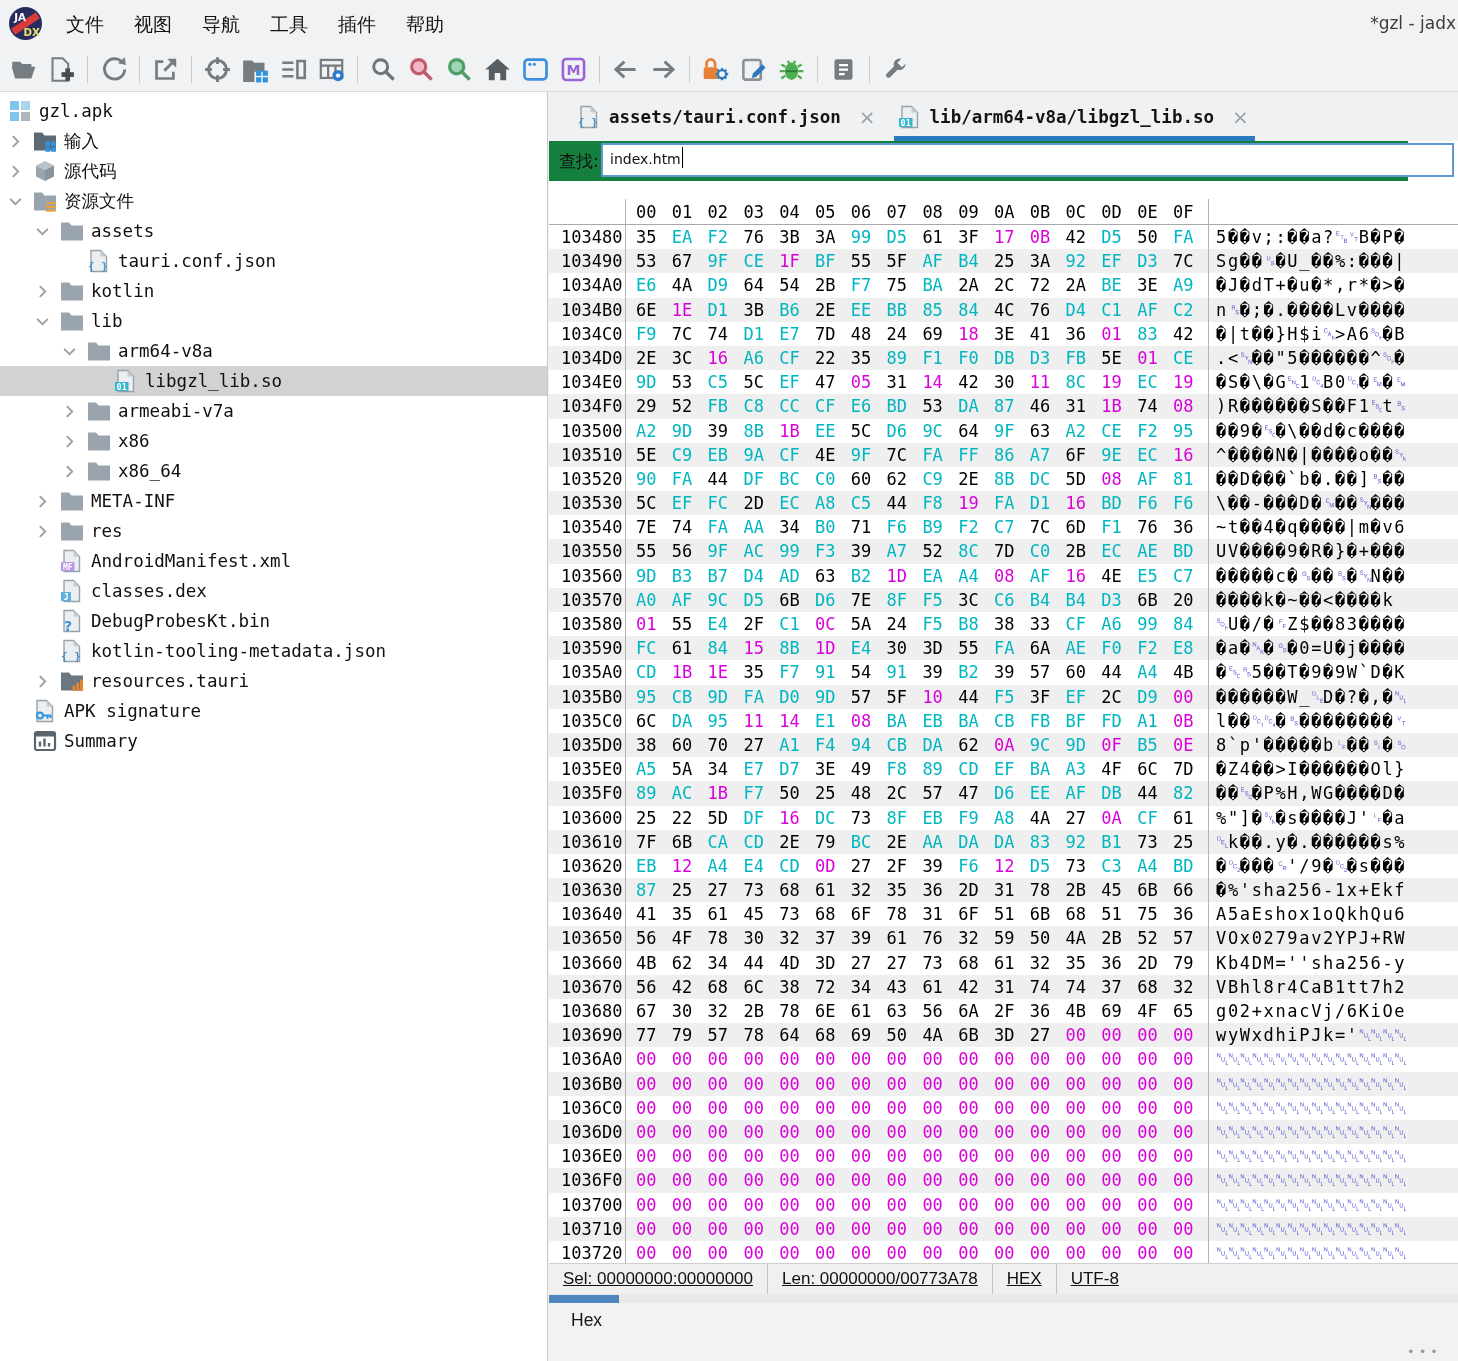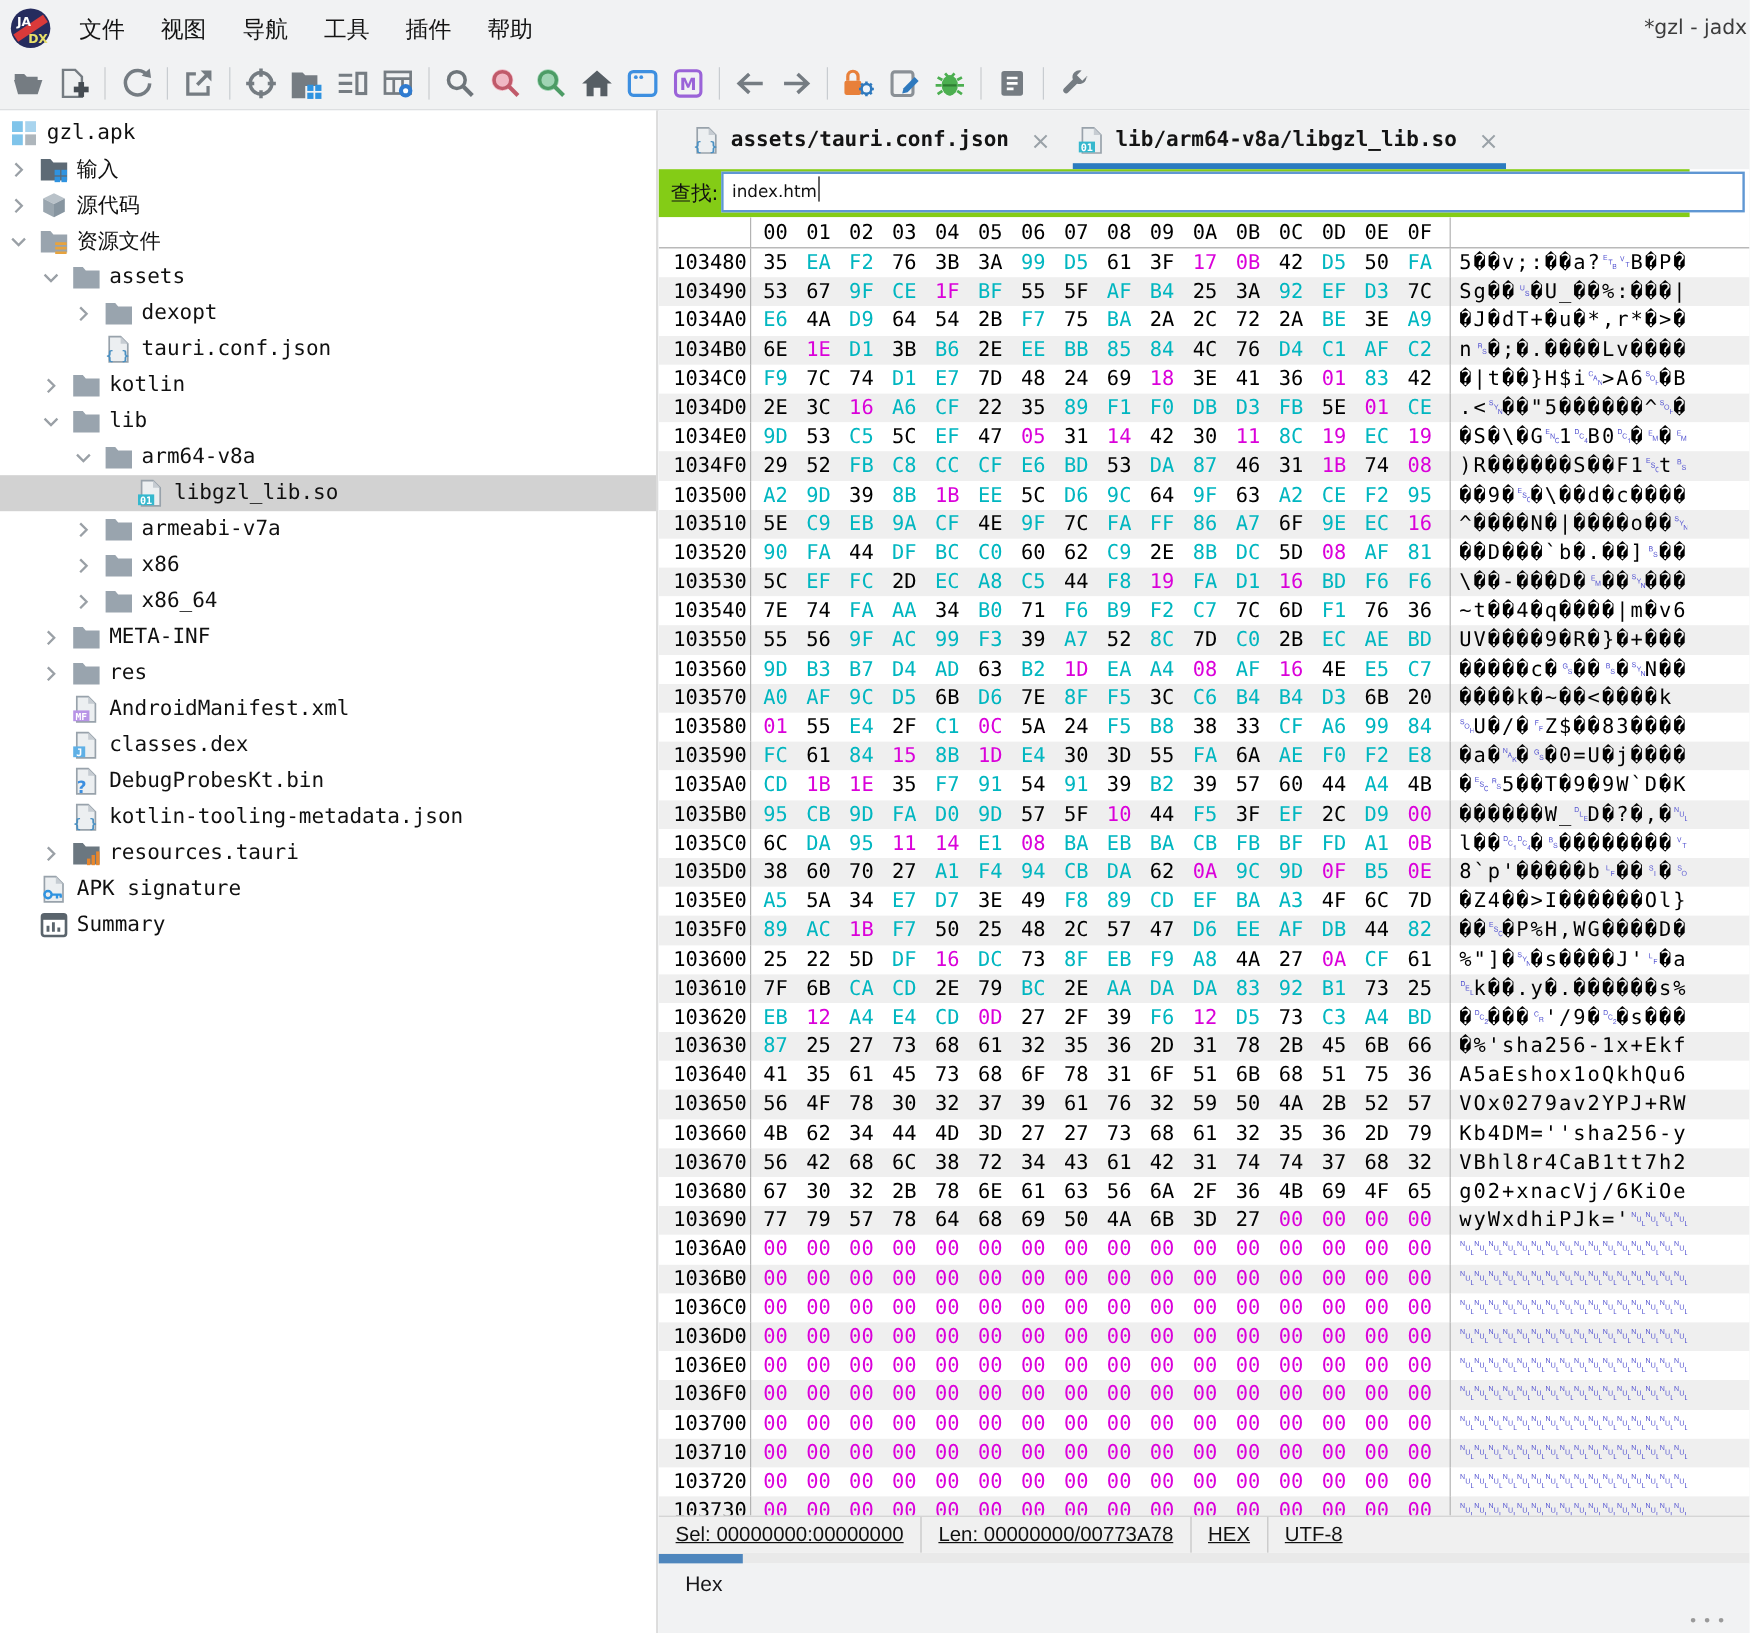--- a/index.html
+++ b/index.html
@@ -32,31 +32,31 @@
 
   
   #editor { position:absolute; left:549px; top:92px; width:909px; height:1269px; background:#ffffff; }
 
   #tabstrip { position:absolute; left:0; top:0; width:909px; height:49px; background:#f0f1f2; display:flex; padding-left:18px; }
   .tab { display:flex; align-items:center; position:relative; padding:0 12px 0 10px; font-family:"DejaVu Sans Mono",monospace; font-weight:bold; font-size:17.5px; color:#141414; cursor:pointer; }
   .tab .tab-icon { width:24px; height:24px; margin-right:8px; position:relative; }
   .tab-close { margin-left:18px; color:#9aa2a8; font-size:20px; font-family:"DejaVu Sans",sans-serif; font-weight:normal; }
   .tab.active::after { content:""; position:absolute; left:6px; right:6px; bottom:0; height:5px; background:#2b7bc0; }
 
-  #searchbar { position:absolute; left:0; top:49px; width:859px; height:40px; background:#84cc16; }
+  #searchbar { position:absolute; left:0; top:49px; width:859px; height:40px; background:#15803d; }
   #search-label { position:absolute; left:10px; top:9px; font-size:17px; color:#111; }
   #search-input { position:absolute; left:52px; top:2px; width:853px; height:34px; border:2px solid #5f97d3; background:#fff; font-size:14px; color:#111; padding:2px 6px 0 7px; white-space:nowrap; overflow:hidden; }
   .caret { display:inline-block; width:1.6px; height:21px; background:#000; vertical-align:-4px; margin-left:1px; animation:blink 1.1s step-end infinite; }
   @keyframes blink { 50% { opacity:0; } }
 
   
   #hexview { position:absolute; left:0; top:89px; width:909px; height:1082px; overflow:hidden; font-family:"DejaVu Sans Mono",monospace; font-size:17px; }
   .hex-row { display:flex; height:24.2px; line-height:24.2px; background:#ffffff; }
   .hex-row.odd { background:#efefef; }
-  .hex-row.header { background:#ffffff; height:26px; line-height:26px; }
+  .hex-row.header { background:#ffffff; height:26px; line-height:26px;margin-top:18px; }
   .hex-row.header .hex-bytes { border-bottom:1px solid #a8a8a8; }
   .hex-row.header .hex-off, .hex-row.header .hex-ascii { border-bottom:1px solid #a8a8a8; }
   .hex-off { width:76px; padding-left:12px; color:#000; flex:none; }
   .hex-bytes { width:584px; padding-left:10px; border-left:1px solid #b3b3b3; border-right:1px solid #b3b3b3; flex:none; white-space:nowrap; }
   .byte { display:inline-block; width:35.8px; }
   .b-prn { color:#000000; }
   .b-high { color:#00b6c0; }
   .b-ctl { color:#da00da; }
   .hex-ascii { padding-left:7px; flex:1; white-space:nowrap; overflow:hidden; }
   .ach { display:inline-block; width:11.9px; overflow:hidden; color:#000; }
@@ -314,32 +314,20 @@
           <path d="M2 4.5l5 5 5-5" fill="none" stroke="#9aa0a6" stroke-width="1.8"></path>
         </svg>
       </span>
       <span class="tree-icon"><svg width="24" height="24" viewBox="0 0 24 24">
           <path fill="#99a4ae" d="M1 3.5h8l2.5 3H23v15H1z"></path>
         </svg></span>
       <span class="tree-label">assets</span>
     </div>
     <div class="tree-row">
       <span class="tree-indent" style="width: 62px;"></span>
-      <span class="tree-arrow">
-        <svg width="15" height="15" viewBox="0 0 14 14">
-          <path d="M4.5 2l5 5-5 5" fill="none" stroke="#9aa0a6" stroke-width="1.8"></path>
-        </svg>
-      </span>
-      <span class="tree-icon"><svg width="24" height="24" viewBox="0 0 24 24">
-          <path fill="#99a4ae" d="M1 3.5h8l2.5 3H23v15H1z"></path>
-        </svg></span>
-      <span class="tree-label">dexopt</span>
-    </div>
-    <div class="tree-row">
-      <span class="tree-indent" style="width: 62px;"></span>
       <span class="tree-arrow"></span>
       <span class="tree-icon"><svg width="24" height="24" viewBox="0 0 24 24">
           <path fill="#eceff1" stroke="#98a2ab" stroke-width="1.4" d="M4 1.5h9.5l6 6v15H4z"></path>
           <path fill="#c6ccd2" d="M13.5 1.5l6 6h-6z"></path>
           <text x="11" y="21" font-size="11" font-weight="bold" fill="#4a90c2" text-anchor="middle" font-family="DejaVu Sans Mono">{&nbsp;}</text>
         </svg></span>
       <span class="tree-label">tauri.conf.json</span>
     </div>
     <div class="tree-row">
       <span class="tree-indent" style="width: 35px;"></span>

